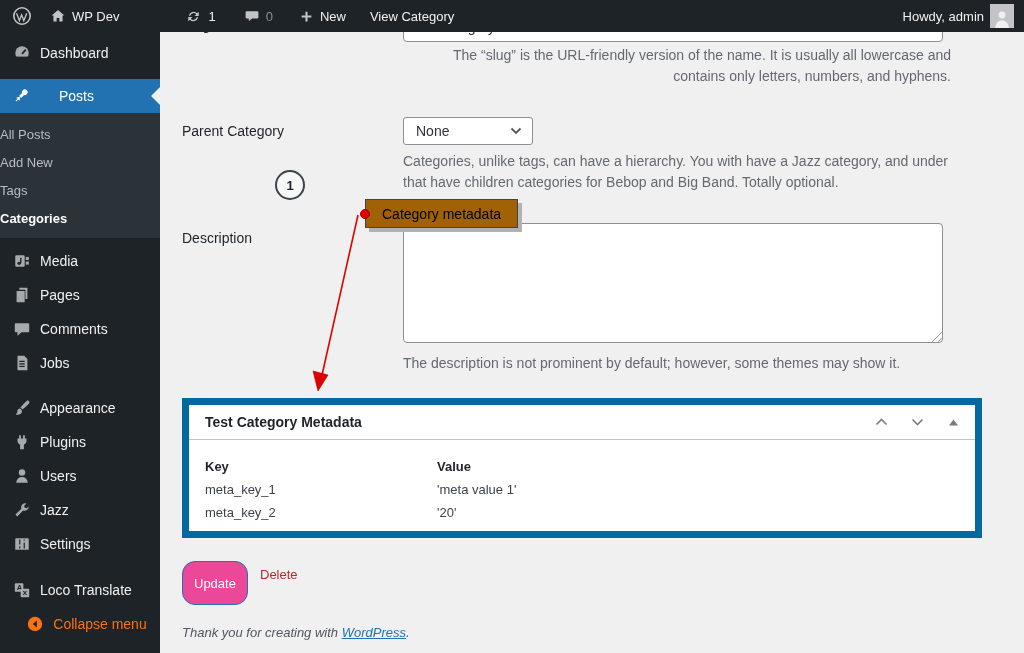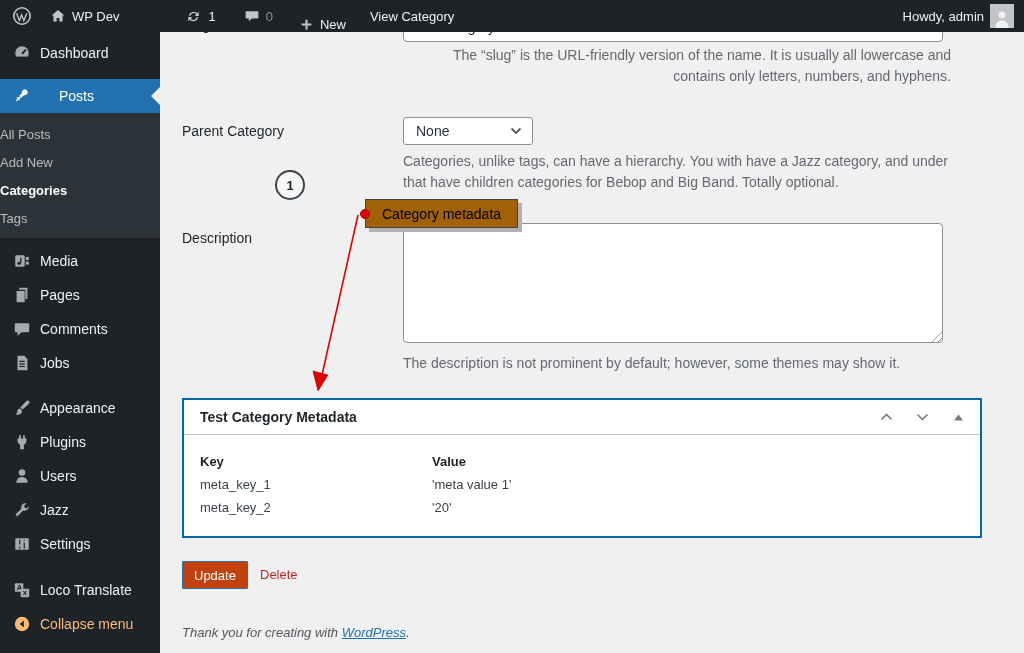--- a/index.html
+++ b/index.html
@@ -18,21 +18,21 @@
   .avatar { width:24px; height:24px; background:#c3c4c7; display:flex; align-items:flex-end; justify-content:center; overflow:hidden; }
 
   
   .sidebar { position:absolute; top:32px; left:0; width:160px; height:621px; background:#1d2327; z-index:20; }
   .menu { padding-top:4px; }
   .m-item { height:34px; display:flex; align-items:center; padding-left:12px; gap:8px;
     color:#f0f0f1; font-size:14px; cursor:pointer; position:relative; }
   .m-item .micon { width:20px; display:flex; justify-content:center; color:#a7aaad; flex:0 0 20px; }
   .m-item.active { background:#2271b1; color:#fff; margin-top:9px;gap:27px; }
   .m-item.active .micon { color:#fff; }
-  .m-item.dim, .m-item.dim .micon { color:#fdba74; }
+  .m-item.dim, .m-item.dim .micon { color:#f97316;justify-content:center; }
   .notch { position:absolute; right:0; top:50%; margin-top:-9px; width:0; height:0;
     border-top:9px solid transparent; border-bottom:9px solid transparent; border-right:9px solid #f0f0f1; }
   .submenu { background:#2c3338; padding:7px 0 6px; }
   .s-item { height:28px; display:flex; align-items:center; padding-left:0; font-size:13px;
     color:#b8bcc0; cursor:pointer; }
   .s-item.current { color:#fff; font-weight:bold; }
   .sep6 { height:6px; } .sep11 { height:11px; } .sep12 { height:12px; }
 
   
   .content { position:absolute; left:160px; top:0; width:864px; height:653px; z-index:1; }
@@ -55,34 +55,34 @@
     font-size:13px; font-weight:bold; color:#1d2327; z-index:6; }
   .tooltip { position:absolute; left:205px; top:199px; height:29px; background:#a16207; border:1px solid #444;
     box-shadow:4px 4px 0 #b2b2b2; display:flex; align-items:center; padding:0 16px; font-size:14px;
     color:#000; z-index:6; }
   .tt-dot { position:absolute; left:-6px; top:9px; width:10px; height:10px; border-radius:50%;
     background:#e00000; border:1px solid #a00000; }
   .arrow-svg { position:absolute; left:0; top:0; width:864px; height:653px; z-index:5; pointer-events:none; }
 
   
   .metabox { position:absolute; left:22px; top:398px; width:800px; height:140px; background:#fff;
-    border:2px solid #0369a1; z-index:1; }
+    border:7px solid #0369a1; z-index:1; }
   .mb-head { height:35px; border-bottom:1px solid #c3c4c7; display:flex; align-items:center; padding:0 12px 0 16px; }
   .mb-title { font-size:14px; font-weight:bold; color:#1d2327; }
   .mb-controls { margin-left:auto; display:flex; align-items:center; gap:16px; }
   .mb-btn { width:20px; height:20px; display:flex; align-items:center; justify-content:center;
     background:none; border:none; cursor:pointer; color:#787c82; }
   .mb-body { padding:15px 16px 0; font-size:13px; color:#3c434a; }
   .mb-row { display:flex; line-height:23px; }
   .mb-row .c1 { width:232px; }
   .mb-row.hdr { font-weight:bold; color:#1d2327; }
 
   
-  .update-btn { position:absolute; left:22px; top:561px; height:28px; padding:0 11px; background:#c2410c;
-    border:1px solid #2271b1; border-radius:1px; color:#fff; font:13px "Liberation Sans", sans-serif; cursor:pointer; }
+  .update-btn { position:absolute; left:22px; top:561px; height:44px; padding:0 11px; background:#ec4899;
+    border:1px solid #2271b1; border-radius:13px; color:#fff; font:13px "Liberation Sans", sans-serif; cursor:pointer; }
   .delete-link { position:absolute; left:100px; top:567px; font-size:13px; color:#b32d2e; text-decoration:none; cursor:pointer; }
   .footer-credit { position:absolute; left:22px; top:625px; font-size:13px; font-style:italic; color:#50575e; }
   .footer-credit a { color:#2271b1;margin-top:36px; }
 </style>
 </head>
 <body>
 
 <div class="page">
 
   <div class="content">
@@ -184,22 +184,22 @@
               </g>
             </svg>
         </span>
         <span>Posts</span>
         <span class="notch"></span>
       </div>
 
       <div class="submenu">
         <div class="s-item">All Posts</div>
         <div class="s-item">Add New</div>
+        <div class="s-item">Tags</div>
         <div class="s-item current">Categories</div>
-        <div class="s-item">Tags</div>
       </div>
 
       <div class="sep6"></div>
 
       <div class="m-item">
         <span class="micon">
           <svg width="18" height="18" viewBox="0 0 20 20" fill="currentColor">
               <rect x="2.5" y="3.5" width="10.5" height="13" rx="1.5"></rect>
               <circle cx="6.8" cy="12.6" r="1.9" fill="#1d2327"></circle>
               <rect x="7.9" y="6.4" width="1.5" height="6" fill="#1d2327"></rect>
@@ -349,21 +349,21 @@
 
     <div class="ab-item" style="margin-left:8px;">
       <span class="ab-icon">
         <svg width="16" height="16" viewBox="0 0 20 20" fill="#c3c4c7">
             <path d="M3 4h14a1 1 0 0 1 1 1v7a1 1 0 0 1-1 1h-7l-4 3.6V13H3a1 1 0 0 1-1-1V5a1 1 0 0 1 1-1z"></path>
           </svg>
       </span>
       <span class="ab-count dim">0</span>
     </div>
 
-    <div class="ab-item" style="margin-left:6px;align-items:flex-end;">
+    <div class="ab-item" style="margin-left:6px;">
       <span class="ab-icon">
         <svg width="15" height="15" viewBox="0 0 20 20" fill="#c3c4c7">
             <path d="M8.6 3.5 h2.8 v5.1 h5.1 v2.8 h-5.1 v5.1 H8.6 v-5.1 H3.5 V8.6 h5.1z"></path>
           </svg>
       </span>
       <span>New</span>
     </div>
 
     <div class="ab-item" style="margin-left:4px;">
       <span>View Category</span>

